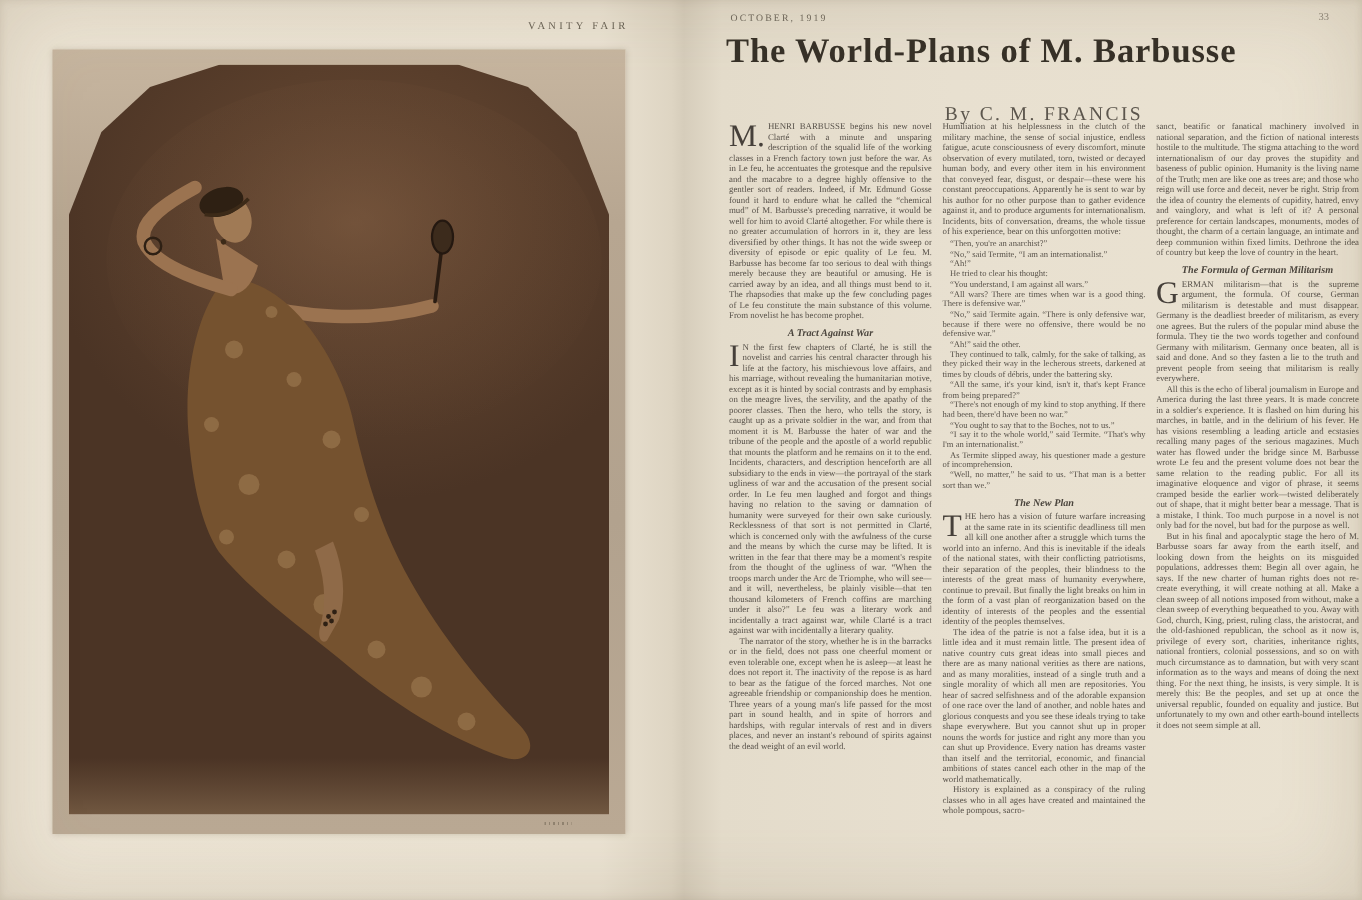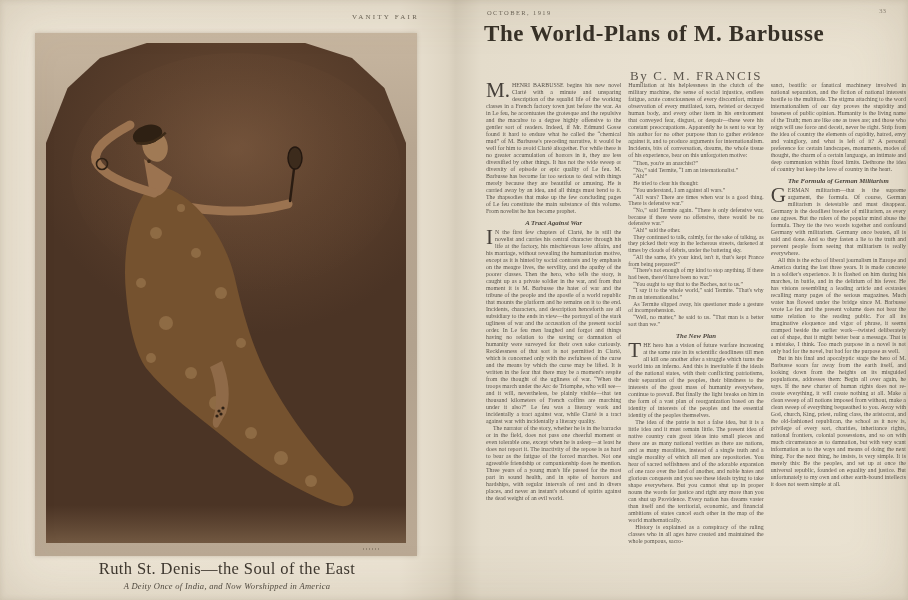--- a/index.html
+++ b/index.html
@@ -159,22 +159,20 @@
           </g>
 
           <rect x="0" y="462" width="360" height="38" fill="url(#floor)"></rect>
         </svg>
       </div>
       <div></div>
     </div>
 
     <div class="photo-credit-mark"></div>
 
-    <div class="caption-title">Ruth St. Denis—the Soul of the East</div>
-    <div class="caption-subtitle">A Deity Once of India, and Now Worshipped in America</div>
   </div>
 
   <div class="page-right">
     <div class="date-line">OCTOBER, 1919</div>
     <div class="page-number">33</div>
 
     <h1 class="article-title" style="margin:0;">The World-Plans of M. Barbusse</h1>
     <div class="article-byline">By C. M. FRANCIS</div>
 
     <div class="columns">

